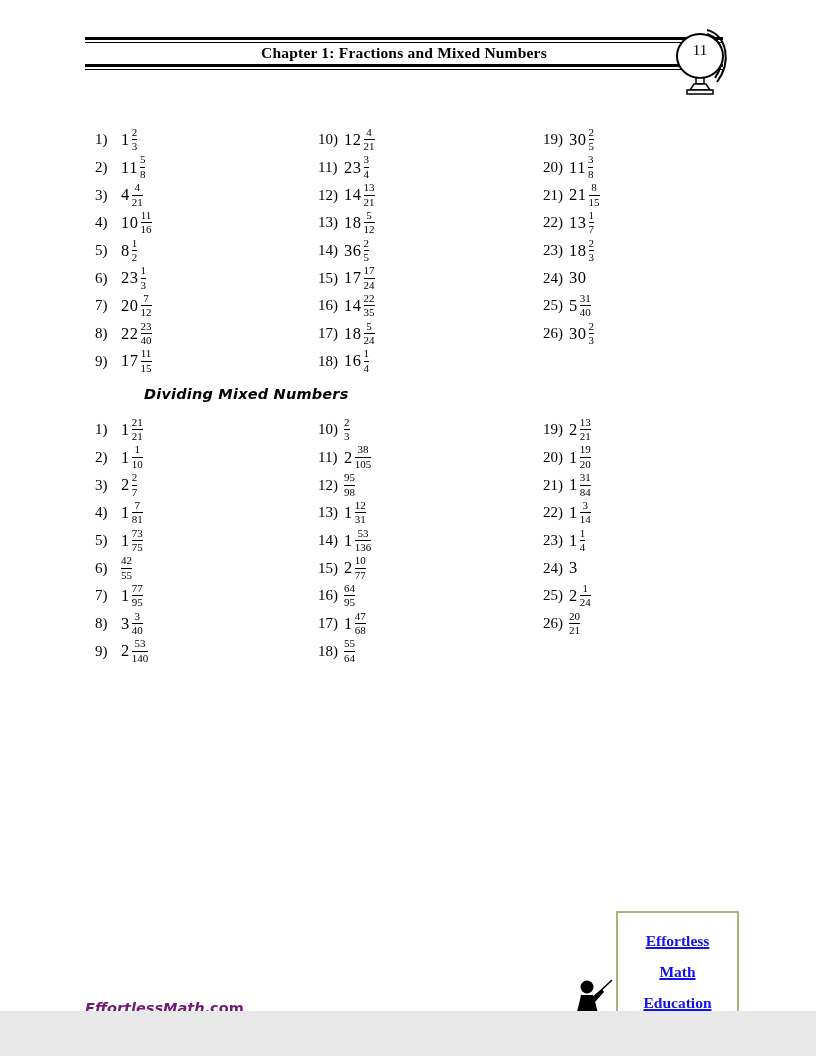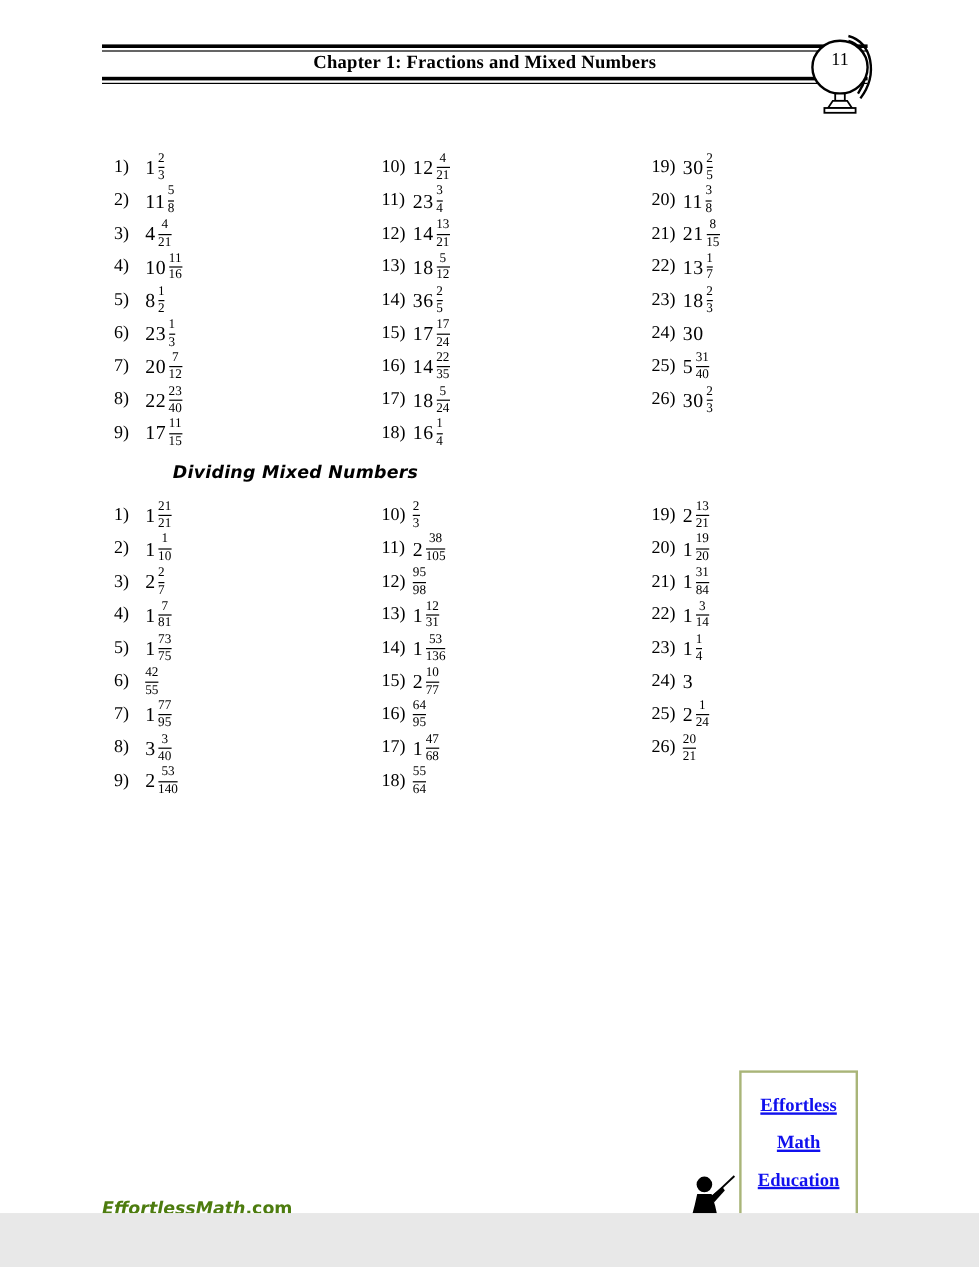--- a/index.html
+++ b/index.html
@@ -49,38 +49,38 @@
   .whole:not(:empty){margin-right:2px;}
   .frac{
     display:inline-flex;flex-direction:column;align-items:center;
     font-size:11px;line-height:1.05;
   }
   .frac .bar{align-self:stretch;height:0;border-top:1.5px solid #000;margin:1px 0;}
   
   .site-link{
     position:absolute;left:85px;top:1000px;z-index:2;
     font-family:"DejaVu Sans", sans-serif;
-    font-size:14.5px;font-weight:bold;color:#4d7c0f;
+    font-size:14.5px;font-weight:bold;color:#701a75;
     border-bottom:2.5px solid #1111ee;padding-bottom:1px;
     text-decoration:none;cursor:pointer;background:#fff;
   }
   .site-link .it{font-style:italic;}
   .footer-line{
     position:absolute;left:210px;top:1021px;width:526px;height:0;
     border-top:2px solid #000;
   }
   .footer-bar{
     position:absolute;left:80px;top:1028px;width:656px;height:5px;background:#000;
   }
   .mascot{position:absolute;left:572px;top:978px;width:42px;height:46px;z-index:2;}
   .brand-box{
-    position:absolute;left:616px;top:892px;width:95px;height:106px;
+    position:absolute;left:616px;top:911px;width:95px;height:106px;
     border:2px solid #a9b578;background:#fff;
     display:flex;flex-direction:column;align-items:center;justify-content:space-evenly;
-    padding:6px 0;z-index:1;
+    padding:6px 12px;z-index:1;
   }
   .brand-line{
     font-family:"Liberation Serif", serif;font-size:15.5px;font-weight:bold;
     color:#1111ee;text-decoration:underline;text-decoration-thickness:2px;
     cursor:pointer;
   }
 </style>
 </head>
 <body>
 

